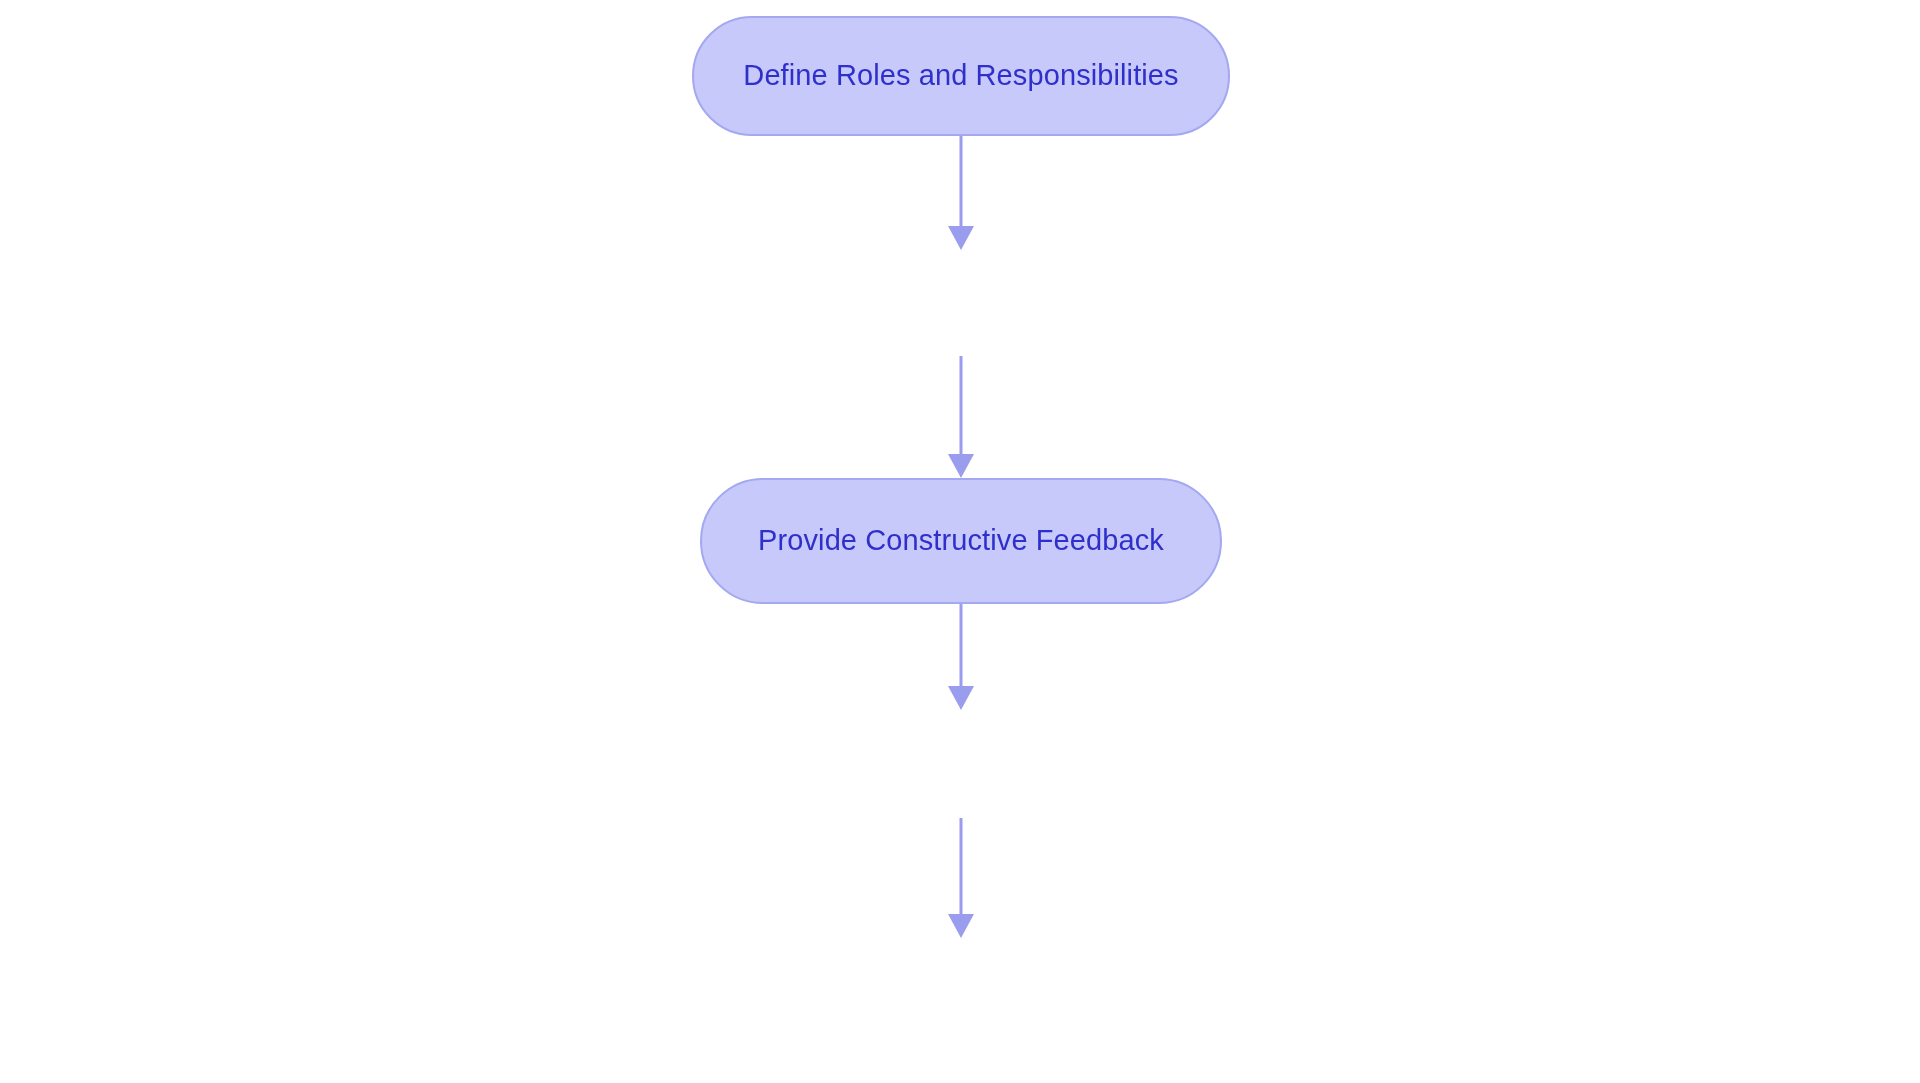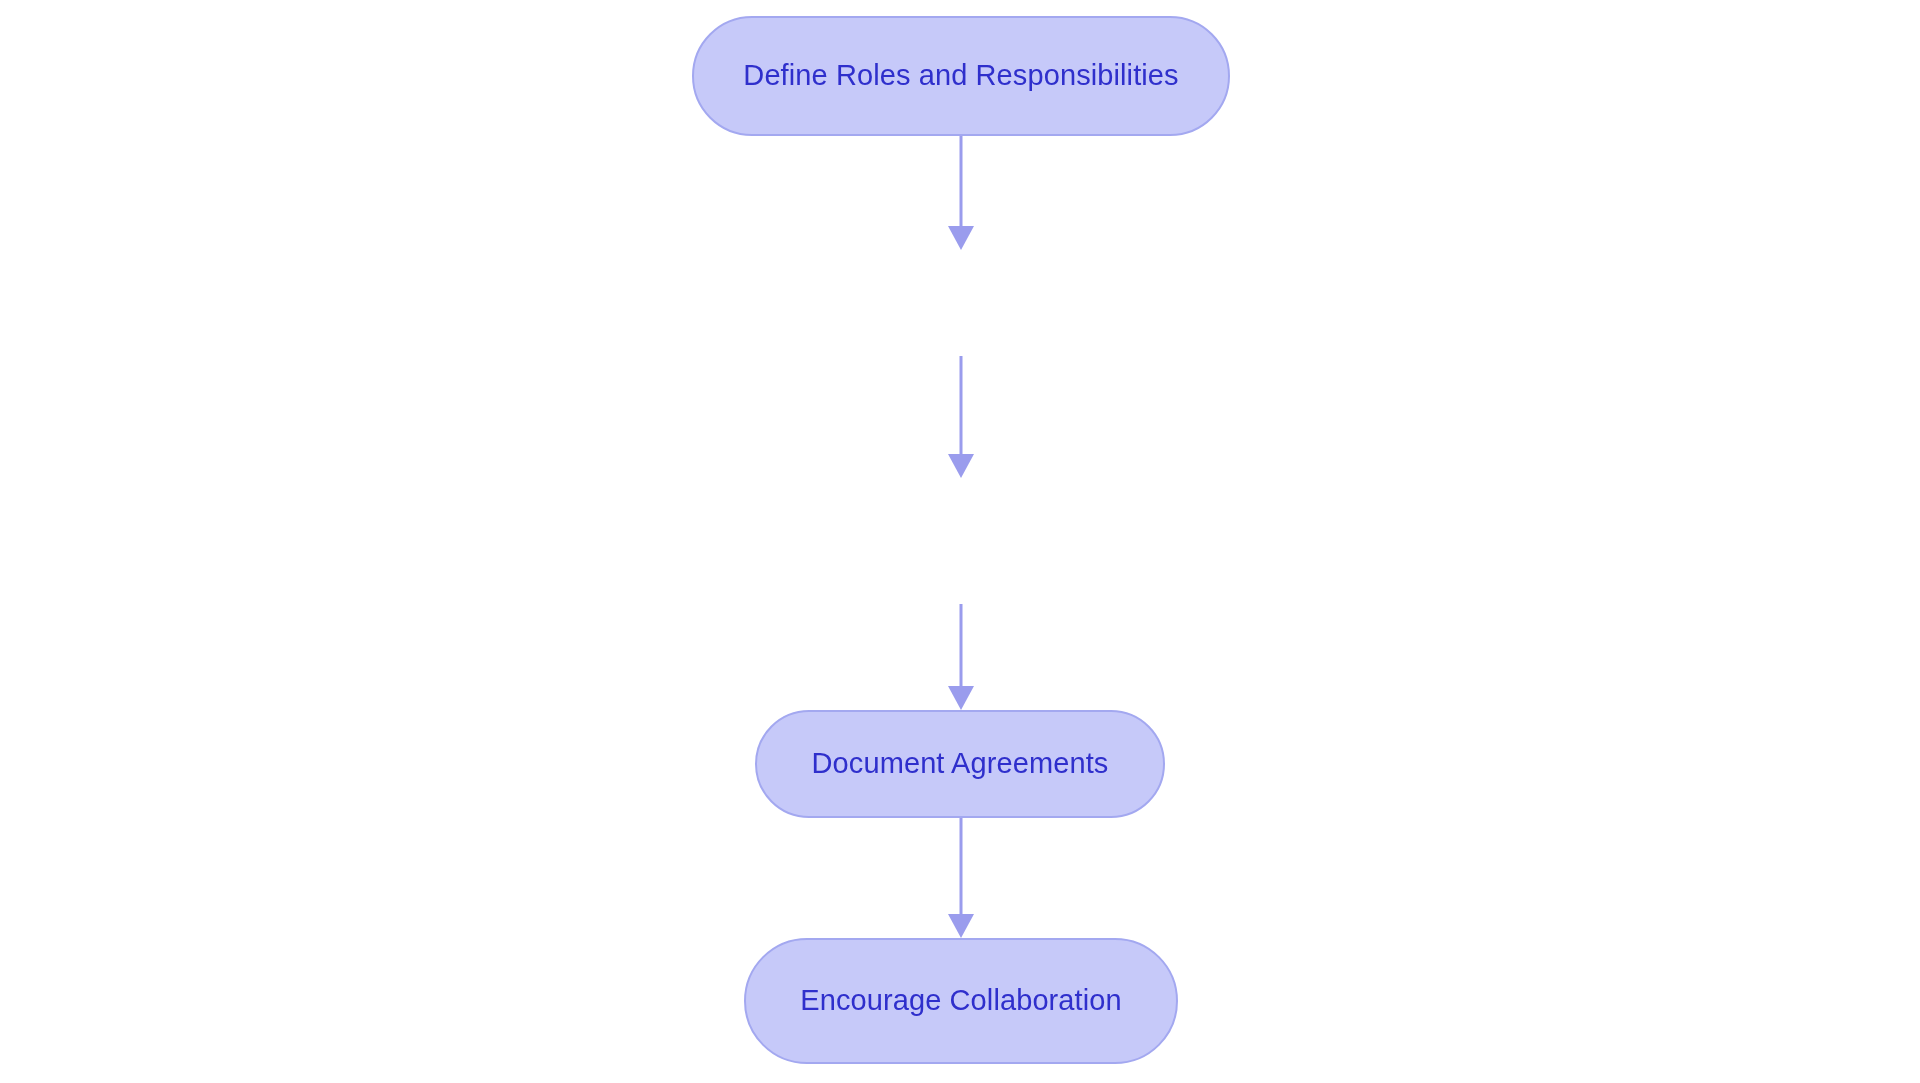--- a/index.html
+++ b/index.html
@@ -92,22 +92,19 @@
   <div class="flow-edge" style="left:948px; top:818px; width:26px; height:120px;">
     <div class="edge-line" style="height:96px;"></div>
     <div class="edge-arrowhead" style="top:96px;"></div>
   </div>
 
   <div class="flow-node" style="left:692px; top:16px; width:538px; height:120px;">
     <span class="flow-node-label">Define Roles and Responsibilities</span>
   </div>
 
 
-
-  <div class="flow-node" style="left:755px; top:710px; width:410px; height:108px;">
-    <span class="flow-node-label">Document Agreements</span>
+  <div class="flow-node" style="left:700px; top:478px; width:522px; height:126px;">
+    <span class="flow-node-label">Provide Constructive Feedback</span>
   </div>
 
-  <div class="flow-node" style="left:744px; top:938px; width:434px; height:126px;">
-    <span class="flow-node-label">Encourage Collaboration</span>
-  </div>
+
 
 </div>
 
 </body></html>

